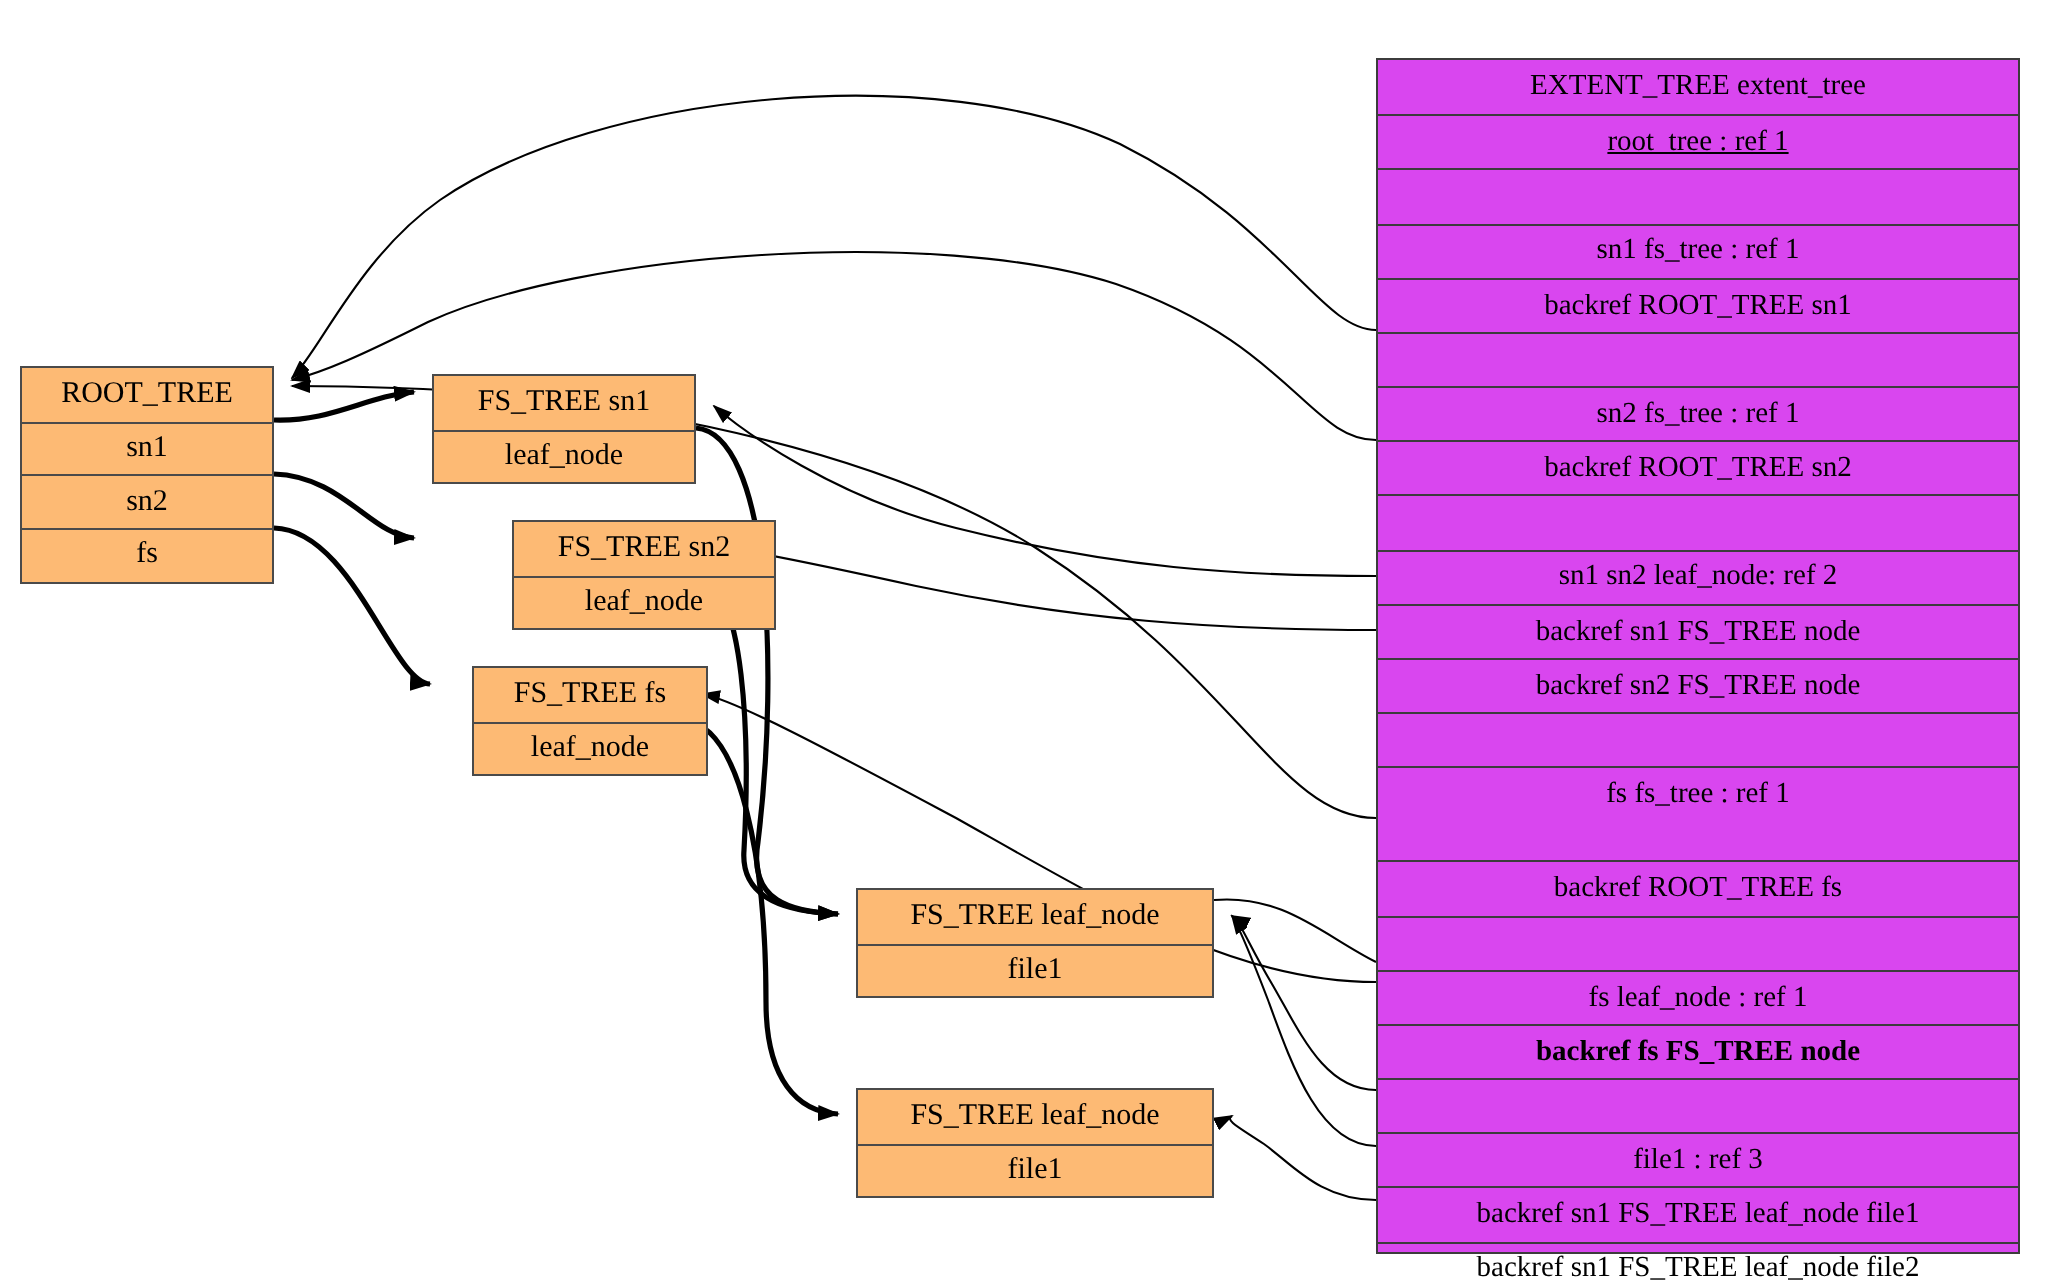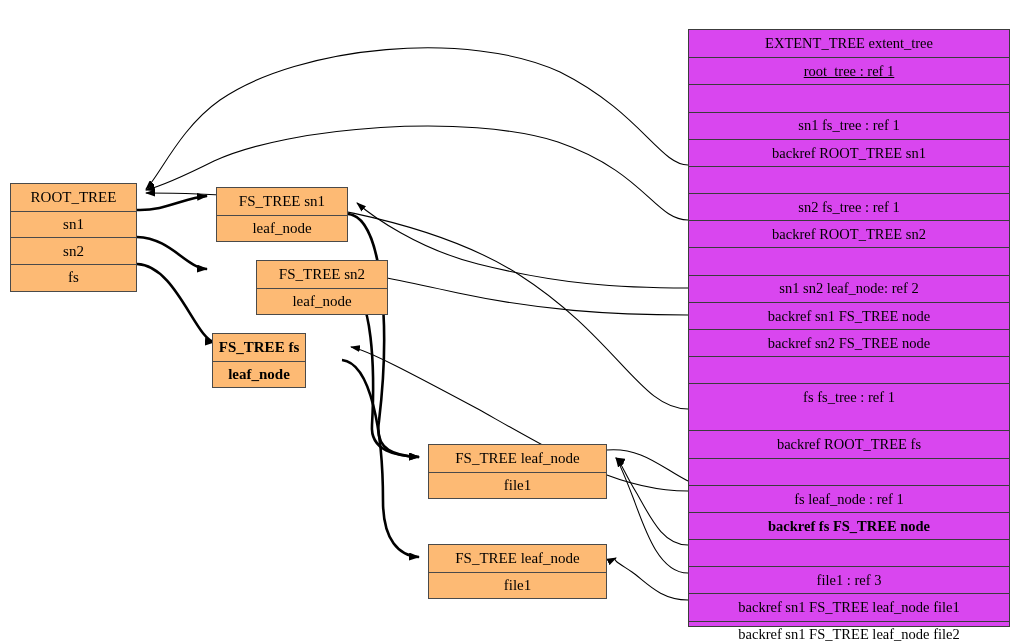--- a/index.html
+++ b/index.html
@@ -75,21 +75,21 @@
   <div class="node" style="left:216px;top:187px;width:132px;">
     <div class="row" style="height:26.5px;">FS_TREE sn1</div>
     <div class="row" style="height:26.5px;">leaf_node</div>
   </div>
 
   <div class="node" style="left:216px;top:260px;width:132px;margin-left:40px;">
     <div class="row" style="height:26.5px;">FS_TREE sn2</div>
     <div class="row" style="height:26.5px;">leaf_node</div>
   </div>
 
-  <div class="node" style="left:212px;top:333px;width:94px;font-weight:bold;">
+  <div class="node" style="left:236px;top:333px;width:118px;">
     <div class="row" style="height:26.5px;">FS_TREE fs</div>
     <div class="row" style="height:26.5px;">leaf_node</div>
   </div>
 
   <div class="node" style="left:428px;top:444px;width:179px;">
     <div class="row" style="height:26.5px;">FS_TREE leaf_node</div>
     <div class="row" style="height:26.5px;">file1</div>
   </div>
 
   <div class="node" style="left:428px;top:544px;width:179px;">

